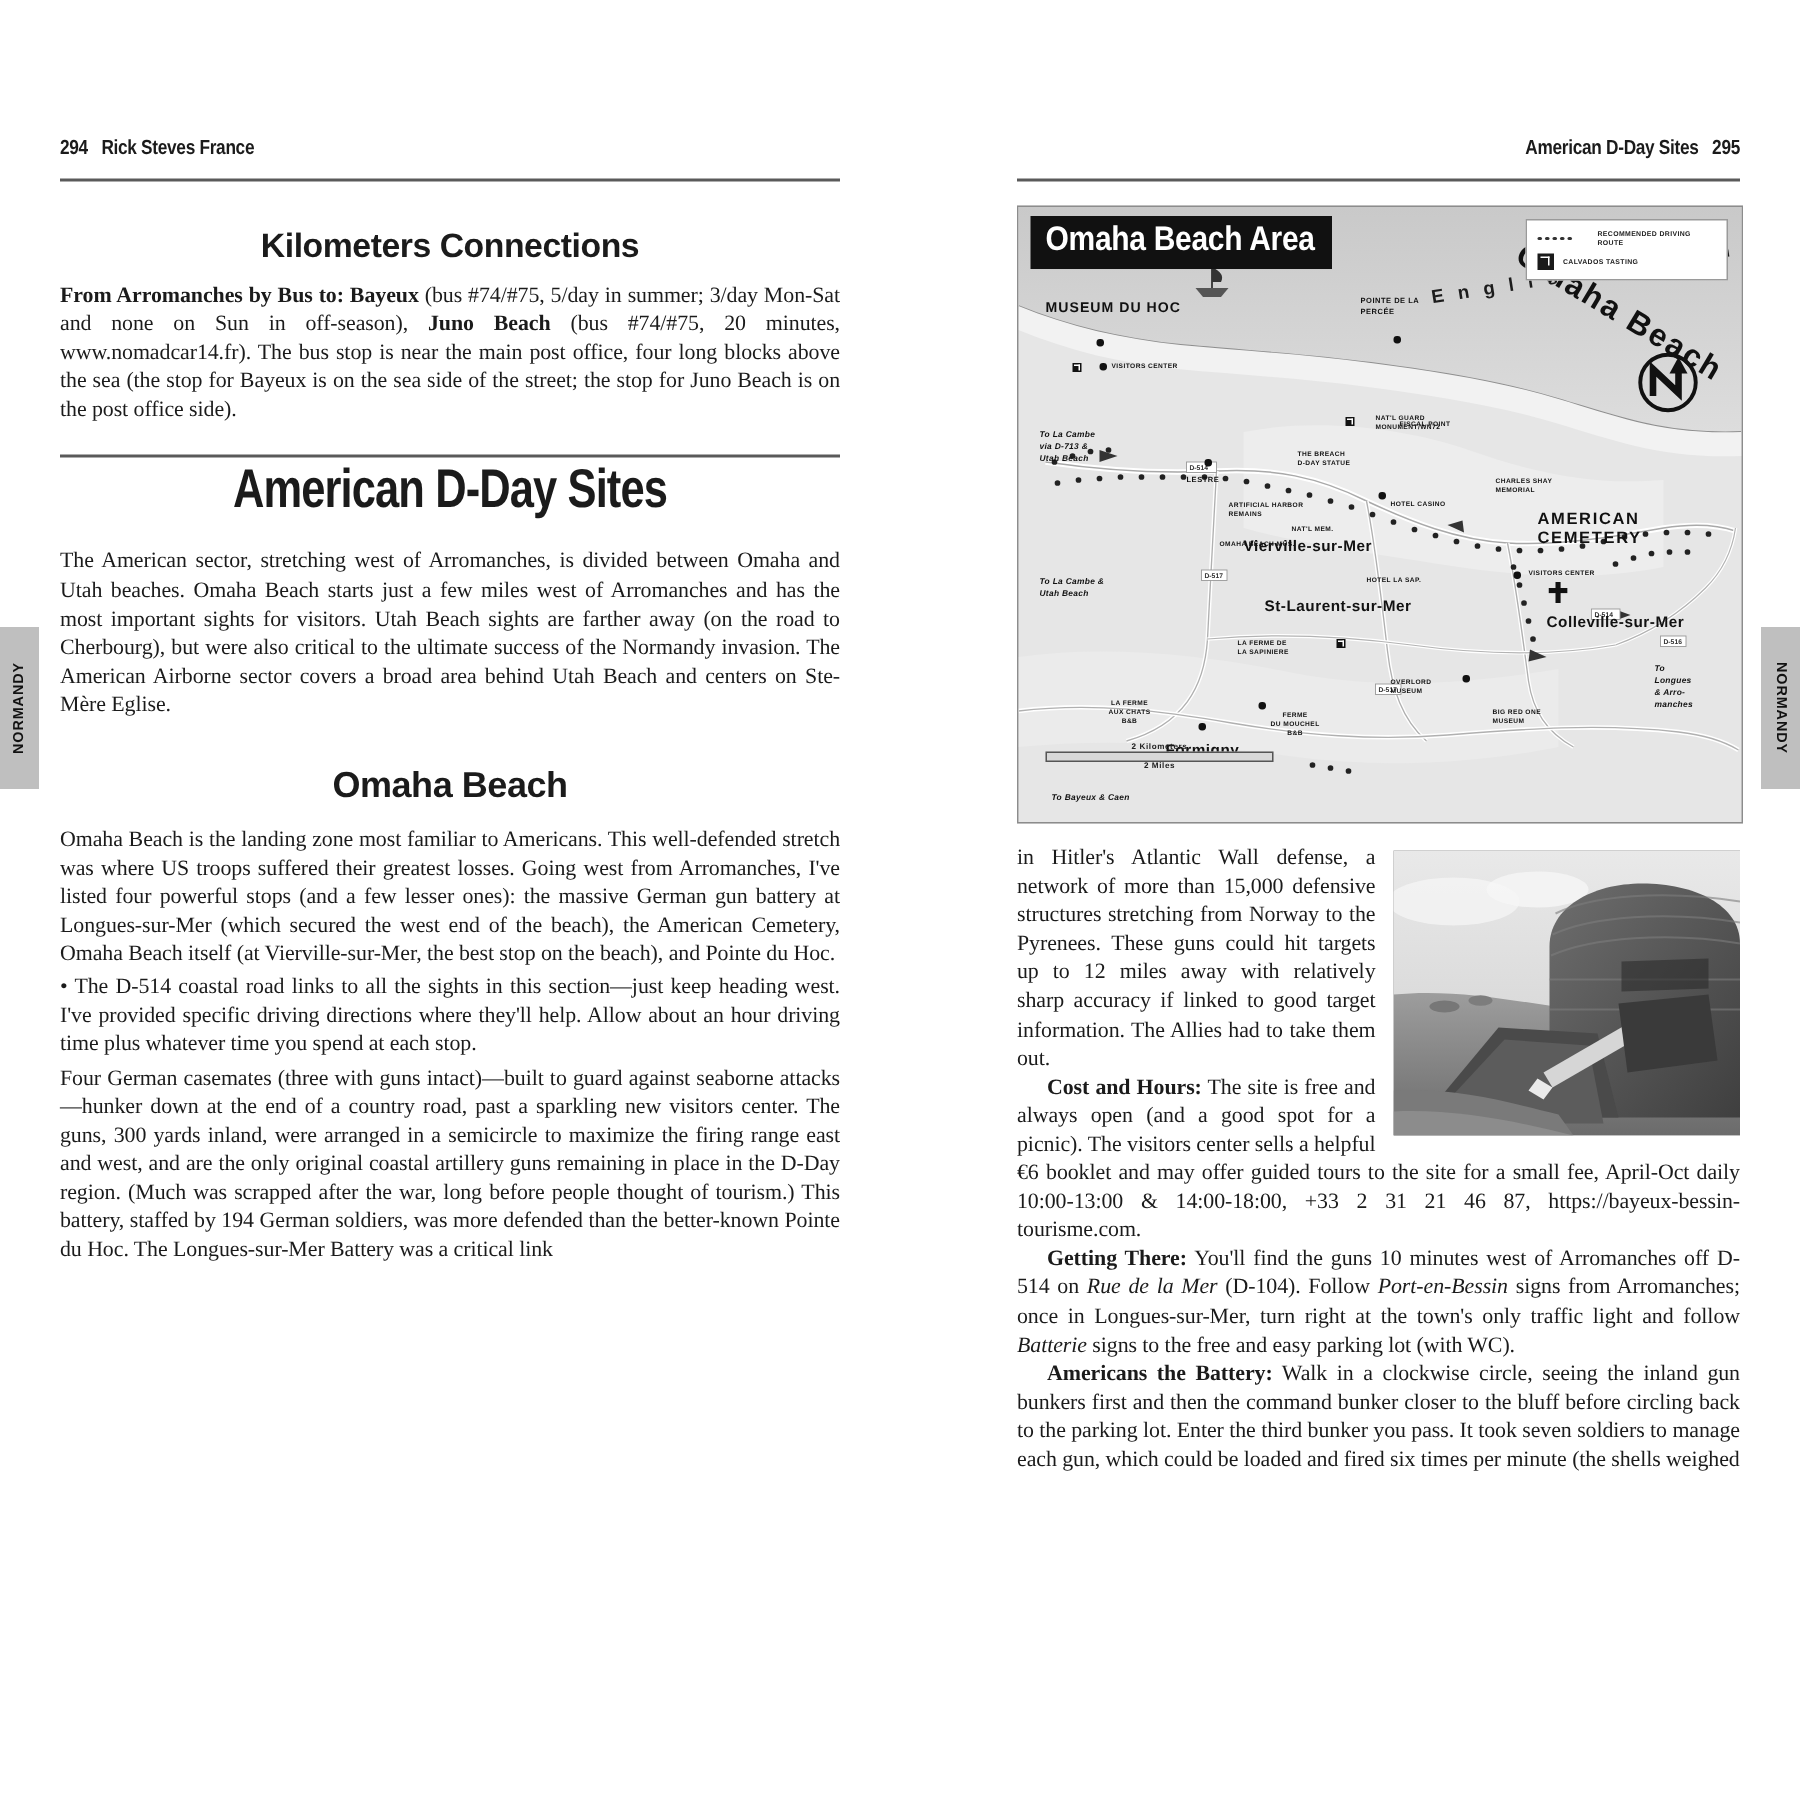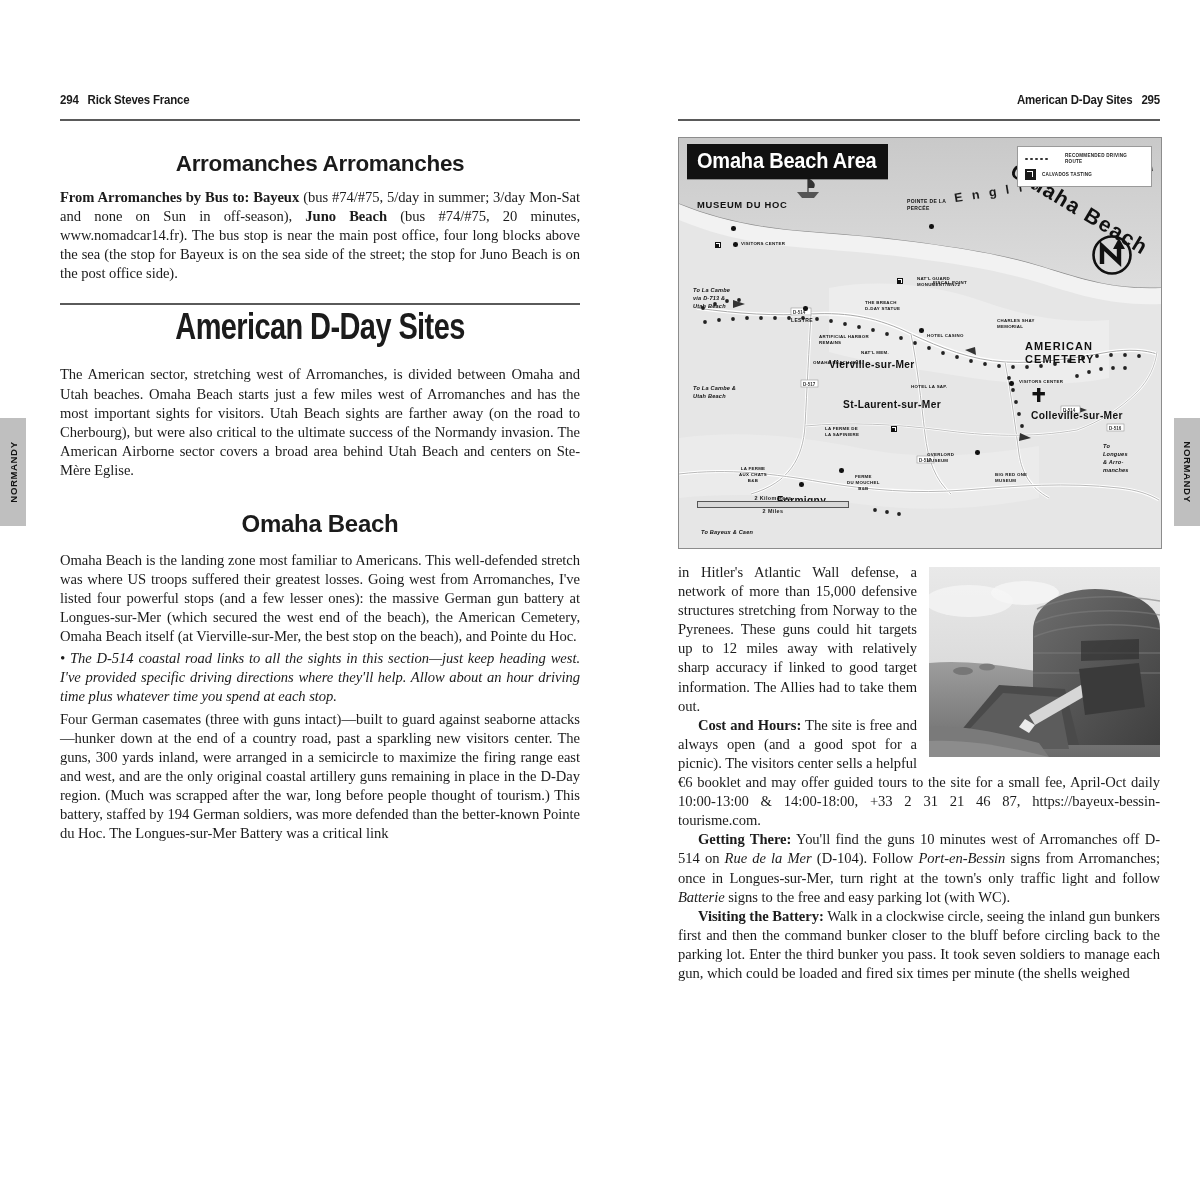--- a/index.html
+++ b/index.html
@@ -12,21 +12,21 @@
     height: 1200px;
     position: relative;
     font-family: "Liberation Serif", serif;
     color: #1b1b1b;
     overflow: hidden;
   }
 
   
   .spread { position: absolute; inset: 0; }
 
-  .page-left  { position: absolute; left: 40px;  top: 95px; width: 520px; height: 1010px; margin-left: 20px; }
+  .page-left  { position: absolute; left: 40px;  top: 95px; width: 520px; height: 1010px; }
   .page-right { position: absolute; left: 678px; top: 95px; width: 482px; height: 1010px; }
 
   
   .runhead {
     font-family: "Liberation Sans", sans-serif;
     font-weight: bold;
     font-size: 11.5px;
     letter-spacing: -0.2px;
     color: #1b1b1b;
     display: flex;
@@ -85,21 +85,20 @@
   }
   .h3 .tri { font-size: 14px; }
   .h2.section {
     font-size: 24px;
     text-align: center;
   }
 
   .runin { font-weight: bold; }
   .ital { font-style: italic; }
   .bullet-ital {
-    font-style: italic;
     font-size: 13.9px;
     line-height: 18.2px;
   }
 
   
   .tab {
     position: absolute;
     width: 26px;
     height: 108px;
     background: #bfbfbf;
@@ -253,21 +252,21 @@
 
   <div class="page-left">
 
     <div class="runhead">
       <span class="folio">294</span>
       <span>Rick Steves France</span>
     </div>
     <div class="rule"></div>
 
 
-    <h2 class="h2" style="margin-top:30px;">Arromanches Arromanches</h2>
+    <h2 class="h2" style="margin-top:30px;">Kilometers Connections</h2>
 
     <p class="body" style="margin-top:11px;"><span class="runin">From Arromanches by Bus to: Bayeux</span><span> (bus #74/#75, 5/day in summer; 3/day Mon-Sat and none on Sun in off-season), </span><span class="runin">Juno Beach</span><span> (bus #74/#75, 20 minutes, www.nomadcar14.fr). The bus stop is near the main post office, four long blocks above the sea (the stop for Bayeux is on the sea side of the street; the stop for Juno Beach is on the post office side).</span></p>
 
     <div class="rule" style="margin-top:20px;"></div>
     <h1 class="h1" style="margin-top:10px;">American D-Day Sites</h1>
 
     <p class="body" style="margin-top:17px;">The American sector, stretching west of Arromanches, is divided between Omaha and Utah beaches. Omaha Beach starts just a few miles west of Arromanches and has the most important sights for visitors. Utah Beach sights are farther away (on the road to Cherbourg), but were also critical to the ultimate success of the Normandy invasion. The American Airborne sector covers a broad area behind Utah Beach and centers on Ste-Mère Eglise.</p>
 
     <h2 class="h2 section" style="margin-top:30px;">Omaha Beach</h2>
 
@@ -608,16 +607,16 @@
           <ellipse cx="58" cy="100" rx="8" ry="3.5" fill="#7d7d7d"></ellipse>
         </svg>
       </div>
 
       <p class="body">in Hitler's Atlantic Wall defense, a network of more than 15,000 defensive structures stretching from Norway to the Pyrenees. These guns could hit targets up to 12 miles away with relatively sharp accuracy if linked to good target information. The Allies had to take them out.</p>
 
       <p class="body indent"><span class="runin">Cost and Hours:</span><span> The site is free and always open (and a good spot for a picnic). The visitors center sells a helpful €6 booklet and may offer guided tours to the site for a small fee, April-Oct daily 10:00-13:00 &amp; 14:00-18:00, +33 2 31 21 46 87, https://bayeux-bessin-tourisme.com.</span></p>
 
       <p class="body indent"><span class="runin">Getting There:</span><span> You'll find the guns 10 minutes west of Arromanches off D-514 on </span><span class="ital">Rue de la Mer</span><span> (D-104). Follow </span><span class="ital">Port-en-Bessin</span><span> signs from Arromanches; once in Longues-sur-Mer, turn right at the town's only traffic light and follow </span><span class="ital">Batterie</span><span> signs to the free and easy parking lot (with WC).</span></p>
 
-      <p class="body indent"><span class="runin">Visiting the Battery:</span><span> Walk in a clockwise circle, seeing the inland gun bunkers first and then the command bunker closer to the bluff before circling back to the parking lot. Enter the third bunker you pass. It took seven soldiers to manage each gun, which could be loaded and fired six times per minute (the shells weighed</span></p>
+      <p class="body indent"><span class="runin">Americans the Battery:</span><span> Walk in a clockwise circle, seeing the inland gun bunkers first and then the command bunker closer to the bluff before circling back to the parking lot. Enter the third bunker you pass. It took seven soldiers to manage each gun, which could be loaded and fired six times per minute (the shells weighed</span></p>
     </div>
   </div>
 </div>
 
 </body></html>

